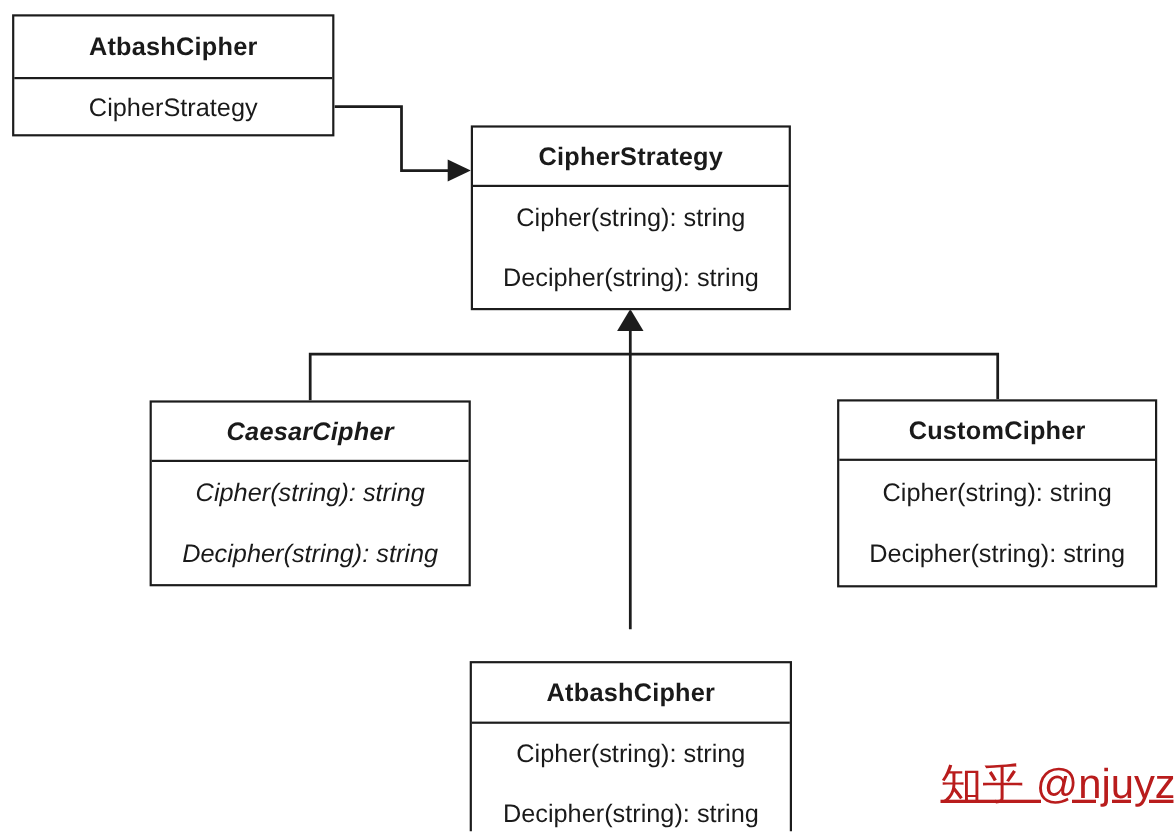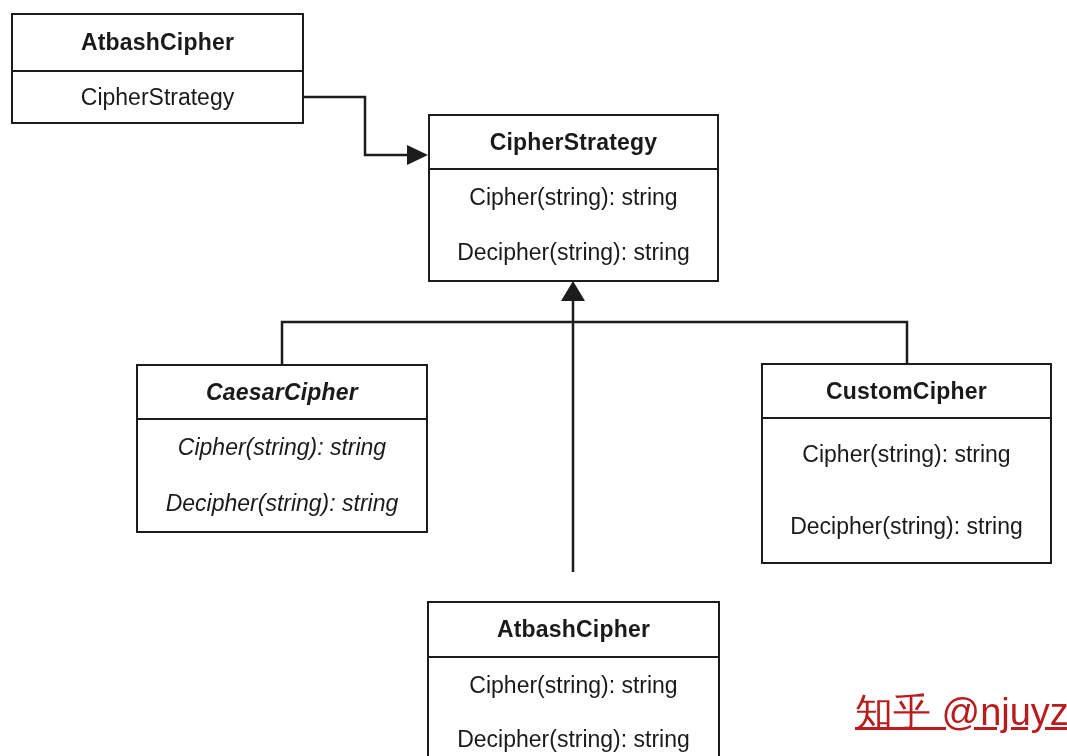--- a/index.html
+++ b/index.html
@@ -100,21 +100,21 @@
   </div>
 
   <div class="class-box" style="left:136px; top:364px; width:292px; height:169px;font-style:italic;">
     <div class="class-header" style="height:54px;">CaesarCipher</div>
     <div class="class-body">
       <div class="class-row">Cipher(string): string</div>
       <div class="class-row">Decipher(string): string</div>
     </div>
   </div>
 
-  <div class="class-box" style="left:761px; top:363px; width:291px; height:201px;">
+  <div class="class-box" style="left:761px; top:363px; width:291px; height:171px;">
     <div class="class-header" style="height:54px;">CustomCipher</div>
     <div class="class-body">
       <div class="class-row">Cipher(string): string</div>
       <div class="class-row">Decipher(string): string</div>
     </div>
   </div>
 
   <div class="class-box" style="left:427px; top:601px; width:293px; height:168px;">
     <div class="class-header" style="height:55px;">AtbashCipher</div>
     <div class="class-body">

